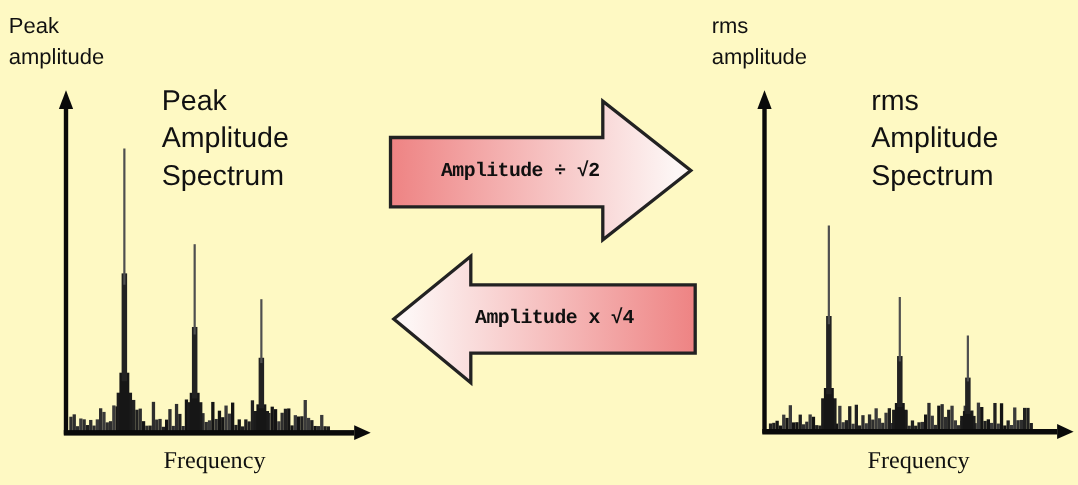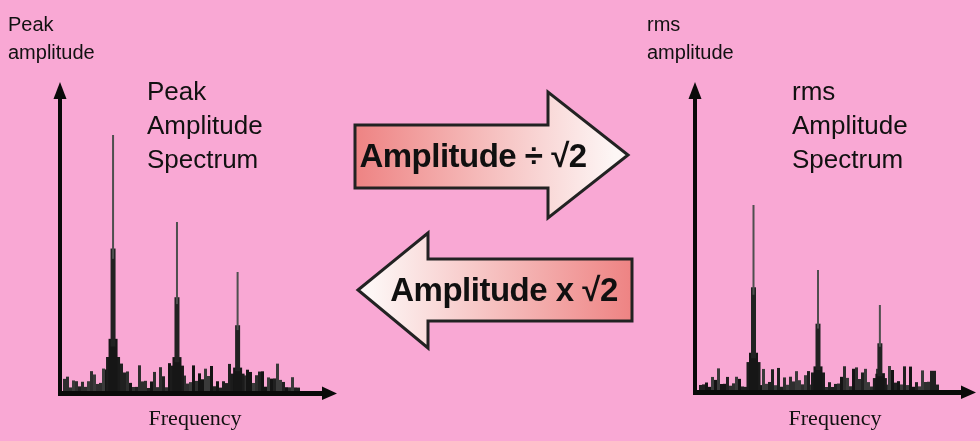--- a/index.html
+++ b/index.html
@@ -1,27 +1,27 @@
 <!DOCTYPE html>
 <html><head>
 <meta charset="utf-8">
 <style>
   html,body{margin:0;padding:0;background:#fff;}
   .stage{
-    position:relative;width:980px;height:441px;background:#f9a8d4;
+    position:relative;width:980px;height:441px;background:#fef9c3;
     font-family:"Liberation Sans","DejaVu Sans",sans-serif;color:#111;overflow:hidden;
   }
   .abs{position:absolute;}
   .yaxis-label{font-size:20px;line-height:28px;font-weight:400;white-space:pre;}
   .plot-title{font-size:26px;line-height:34px;font-weight:400;white-space:pre;}
   .xaxis-label{font-size:22px;text-align:center;width:200px;font-family:Liberation Serif, serif;}
   svg.plot,svg.arrow{position:absolute;overflow:visible;}
   .arrow-label{
     display:flex;align-items:center;justify-content:center;
-    font-size:33px;font-weight:bold;letter-spacing:-0.5px;white-space:nowrap;color:#101010;
+    font-size:18px;font-weight:bold;letter-spacing:-0.5px;white-space:nowrap;color:#101010;font-family:Liberation Mono, monospace;
   }
 </style>
 </head>
 <body>
 
 <div class="stage">
 
   <div class="abs yaxis-label" style="left:8px;top:10px"><span>Peak</span><br><span>amplitude</span></div>
 
   <div class="abs plot-title" style="left:147px;top:74px"><span>Peak</span><br><span>Amplitude</span><br><span>Spectrum</span></div>
@@ -244,15 +244,15 @@
 
   <svg class="arrow" id="arrowBottom" style="left:352px;top:227px" width="288" height="128">
     <defs>
       <linearGradient id="gradBottom" x1="0%" y1="0%" x2="100%" y2="0%">
         <stop offset="5%" id="gb1" stop-color="#fdf6f5"></stop>
         <stop offset="100%" id="gb2" stop-color="#ee8383"></stop>
       </linearGradient>
     </defs>
     <polygon id="arrowBottomShape" points="6,63 76,6 76,32 280,32 280,94 76,94 76,121" fill="url(#gradBottom)" stroke="#222222" stroke-width="3" stroke-linejoin="miter"></polygon>
   </svg>
-  <div class="abs arrow-label" style="left:385px;top:261px;width:238px;height:58px">Amplitude x √2</div>
+  <div class="abs arrow-label" style="left:385px;top:261px;width:238px;height:58px">Amplitude x √4</div>
 
 </div>
 
 </body></html>

